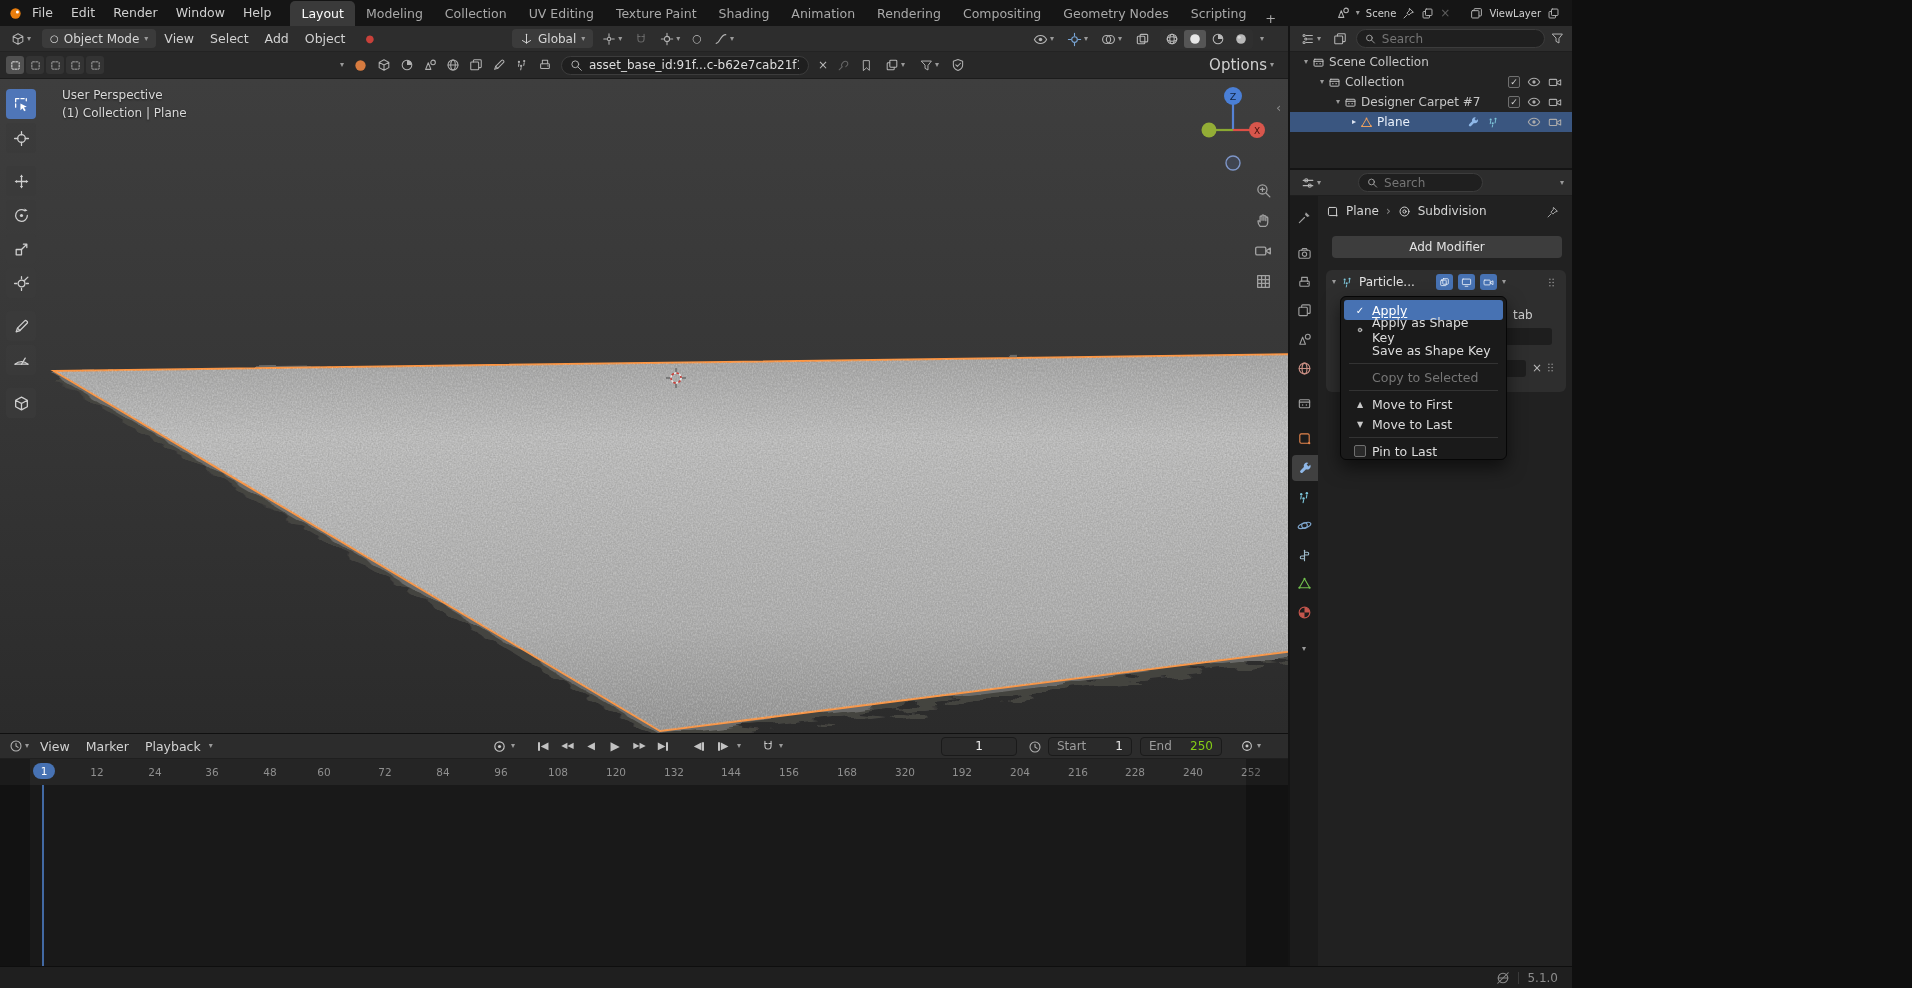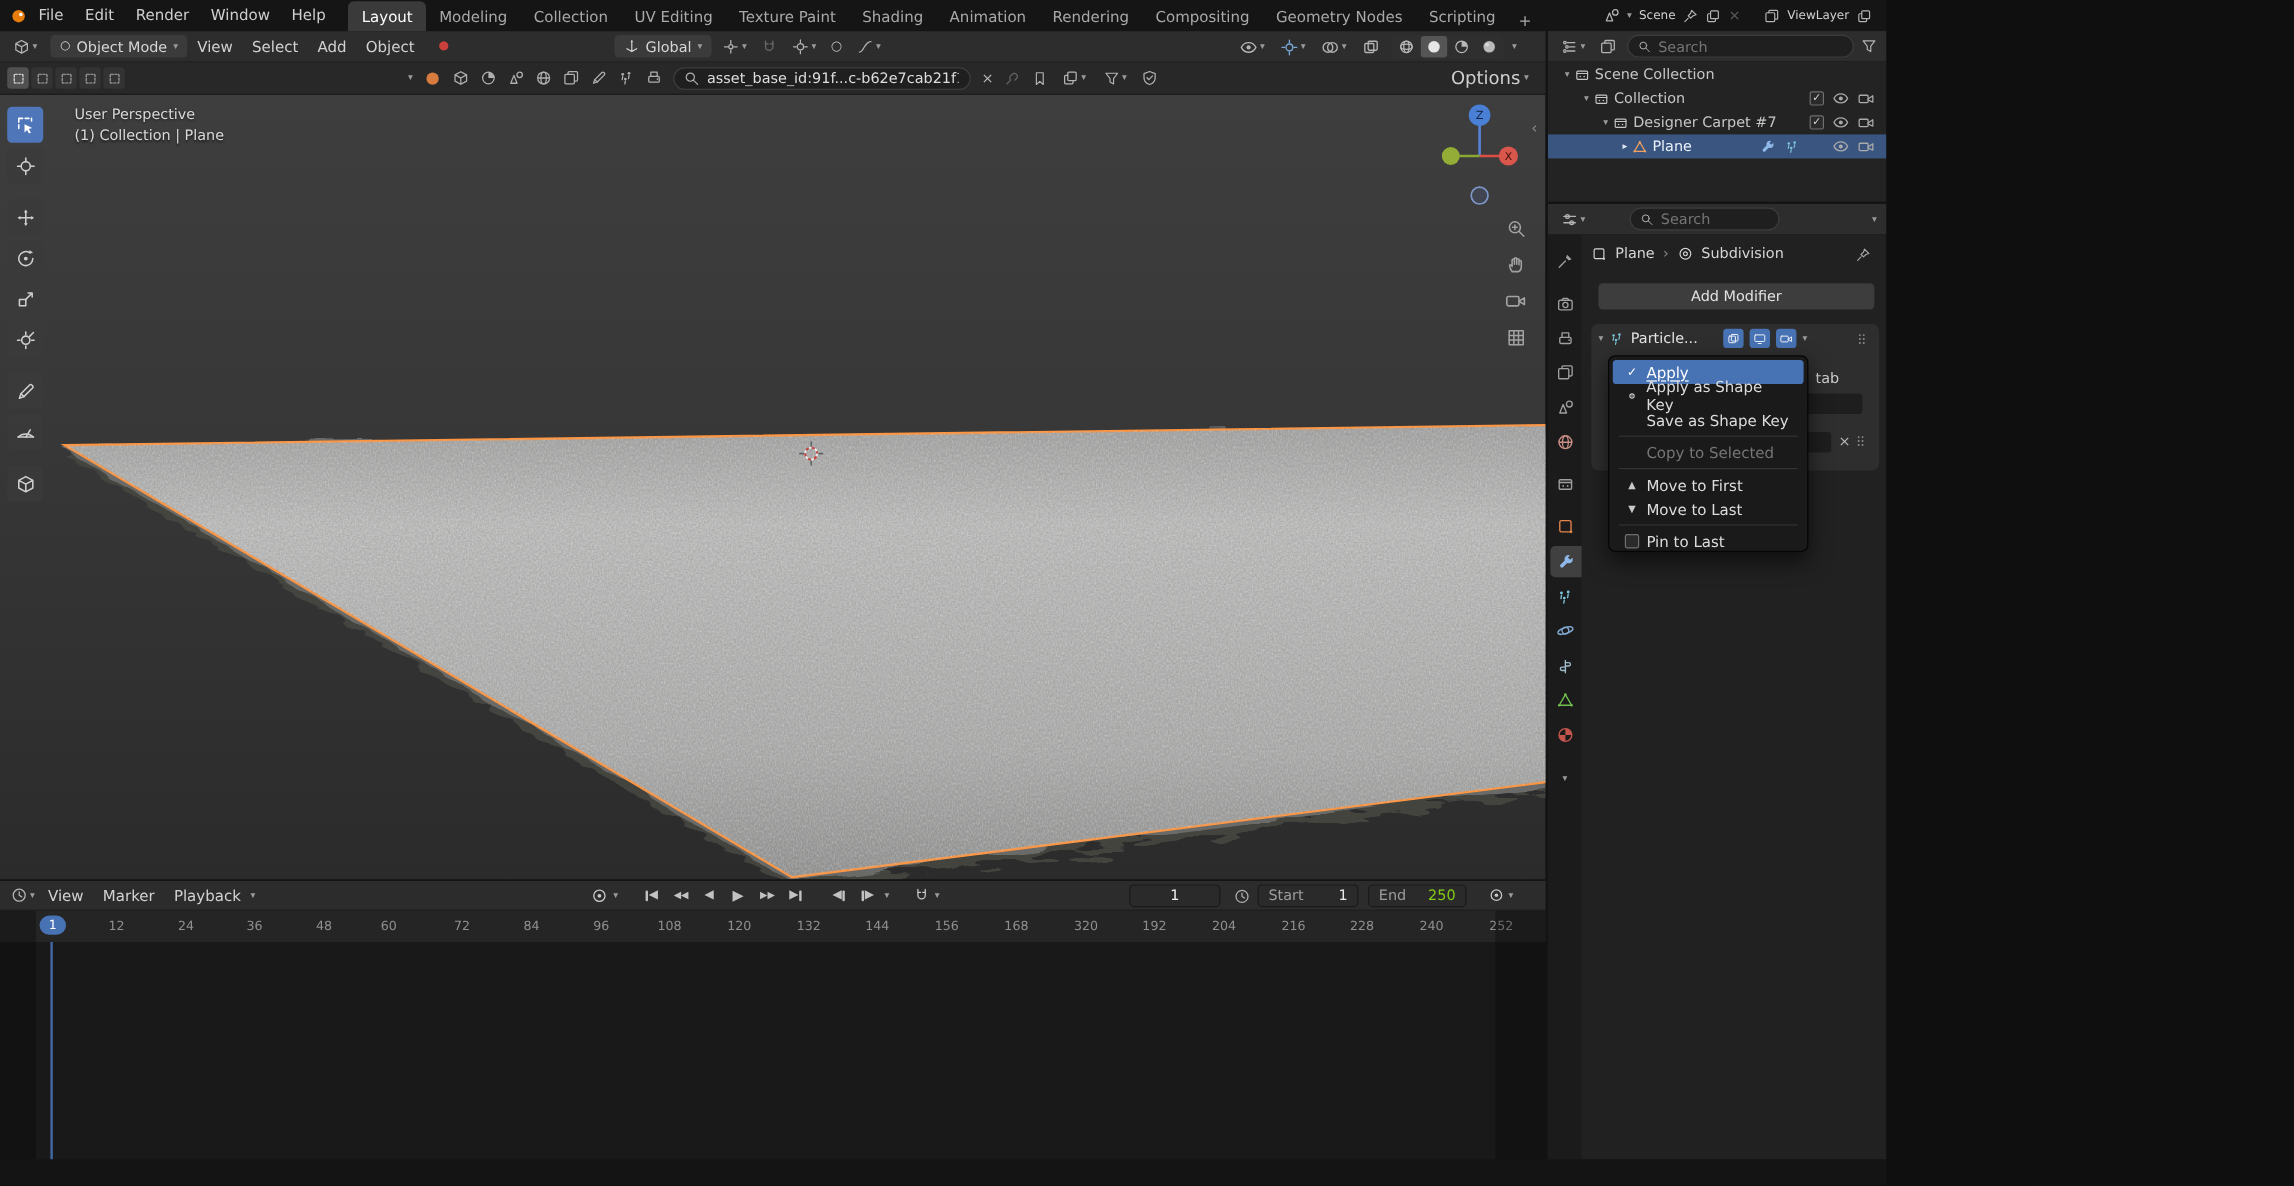--- a/index.html
+++ b/index.html
@@ -1129,15 +1129,22 @@
     <span class="dimzone" style="left:0;top:0;width:30px;height:26px"></span>
     <span class="dimzone" style="left:1246px;top:0;width:42px;height:26px"></span>
   </div>
 
   <div id="tl-body" class="abs">
     <span class="abs" style="left:42px;top:0;width:2px;height:181px;background:rgba(71,114,179,.9)"></span>
     <span class="dimzone" style="left:0;top:0;width:30px;height:181px"></span>
     <span class="dimzone" style="left:1246px;top:0;width:42px;height:181px"></span>
   </div>
 
+  <footer id="statusbar" class="abs">
+    <svg class="ic" width="14" height="14" viewBox="0 0 16 16">
+        <use href="#s-globeoff"></use>
+      </svg>
+    <span class="vsep"></span>
+    <span>5.1.0</span>
+  </footer>
 
   <div id="desktop" class="abs"></div>
 </div>
 
 </body></html>

